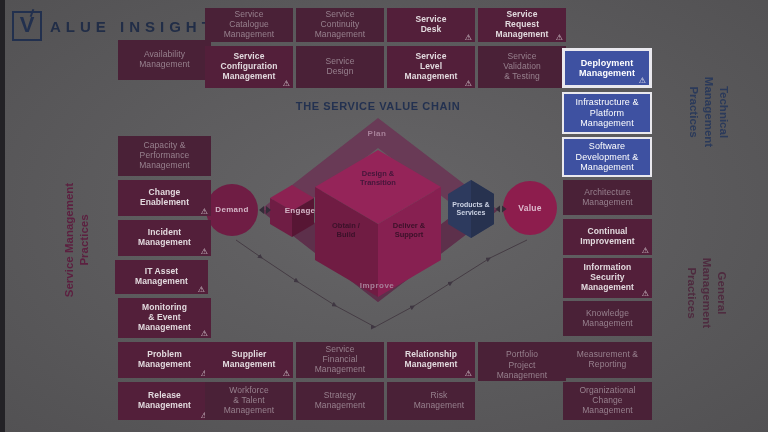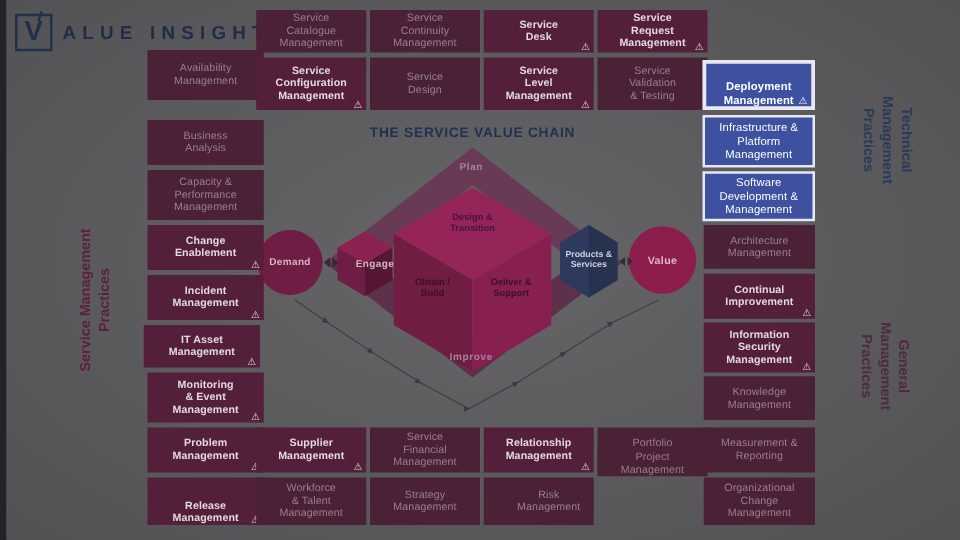--- a/index.html
+++ b/index.html
@@ -121,24 +121,20 @@
   <div class="cl node" style="left:232px;top:210px;">Demand</div>
   <div class="cl node" style="left:300px;top:211px;">Engage</div>
   <div class="cl prod" style="left:471px;top:209px;">Products &amp;
 Services</div>
   <div class="cl node" style="left:530px;top:208px;font-size:8.5px;color:#ddb9cc;">Value</div>
 
   <div class="box" style="left:118px;top:40px;width:93px;height:40px;">
       <span class="lbl">Availability
 Management</span>
     </div>
-  <div class="box" style="left:118px;top:96px;width:93px;height:36px;">
-      <span class="lbl">Business
-Analysis</span>
-    </div>
   <div class="box" style="left:118px;top:136px;width:93px;height:40px;">
       <span class="lbl">Capacity &amp;
 Performance
 Management</span>
     </div>
   <div class="box hl" style="left:118px;top:180px;width:93px;height:36px;">
       <span class="lbl">Change
 Enablement</span>
       <span class="warn">⚠</span>
     </div>
@@ -156,21 +152,21 @@
       <span class="lbl">Monitoring
 &amp; Event
 Management</span>
       <span class="warn">⚠</span>
     </div>
   <div class="box hl" style="left:118px;top:342px;width:93px;height:36px;">
       <span class="lbl">Problem
 Management</span>
       <span class="warn">⚠</span>
     </div>
-  <div class="box hl" style="left:118px;top:382px;width:93px;height:38px;align-items:flex-end;">
+  <div class="box hl" style="left:118px;top:382px;width:93px;height:38px;">
       <span class="lbl">Release
 Management</span>
       <span class="warn">⚠</span>
     </div>
 
   <div class="box" style="left:205px;top:8px;width:88px;height:34px;">
       <span class="lbl">Service
 Catalogue
 Management</span>
     </div>
@@ -206,21 +202,21 @@
 Level
 Management</span>
       <span class="warn">⚠</span>
     </div>
   <div class="box" style="left:478px;top:46px;width:88px;height:42px;">
       <span class="lbl">Service
 Validation
 &amp; Testing</span>
     </div>
 
-  <div class="box blue hl" style="left:562px;top:48px;width:90px;height:40px;align-items:flex-end;">
+  <div class="box blue hl" style="left:562px;top:48px;width:90px;height:40px;">
       <span class="lbl">Deployment
 Management</span>
       <span class="warn">⚠</span>
     </div>
   <div class="box blue" style="left:562px;top:92px;width:90px;height:42px;">
       <span class="lbl">Infrastructure &amp;
 Platform
 Management</span>
     </div>
   <div class="box blue" style="left:562px;top:137px;width:90px;height:40px;">

